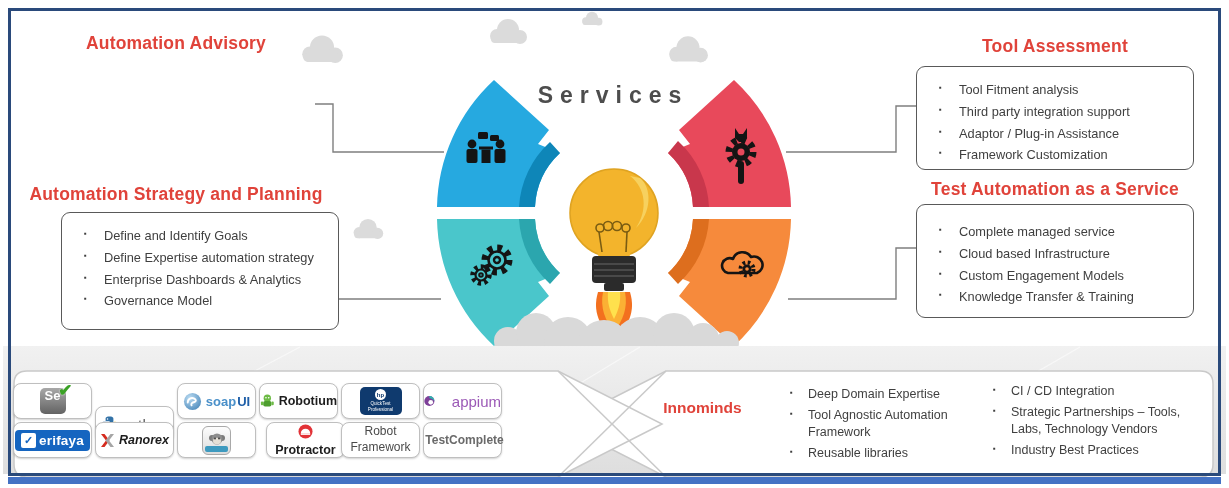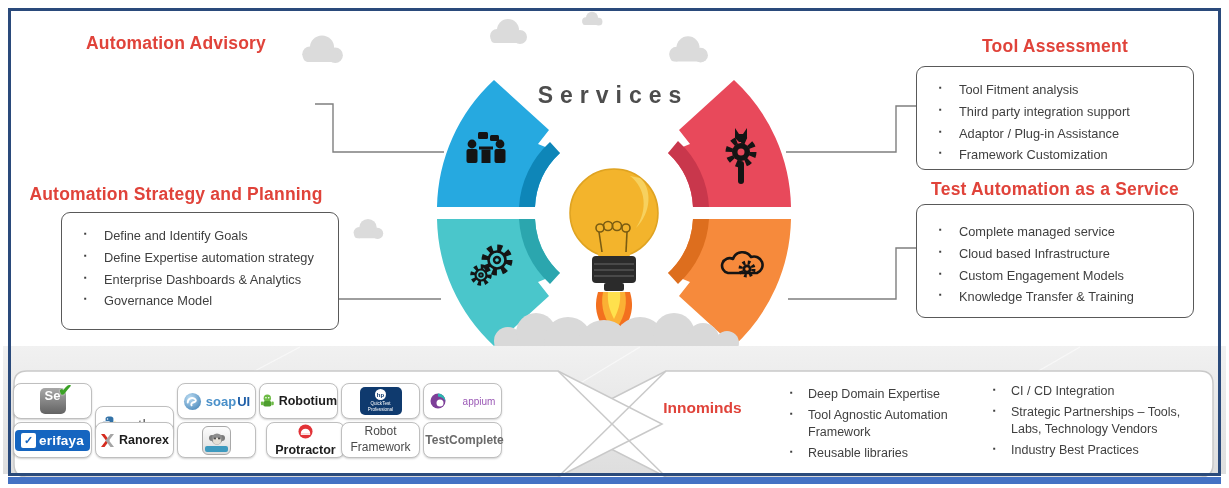--- a/index.html
+++ b/index.html
@@ -24,21 +24,21 @@
             color:#fff;font-weight:bold;font-size:13px;display:flex;justify-content:center;}
   .se-check{position:absolute;right:-7px;top:-8px;color:#3BA226;font-size:17px;font-weight:bold;text-shadow:0 0 2px #fff;}
   .py-text{font-size:15px;color:#5a5a5a;letter-spacing:.3px;}
   .soap-a{font-size:13px;font-weight:bold;color:#4A90C9;}
   .soap-b{font-size:13px;font-weight:bold;color:#1F5FA8;margin-left:-3px;}
   .robotium-text,.ranorex-text,.protractor-text{font-size:12.5px;font-weight:bold;color:#1d1d1d;}
   .qtp-box{width:42px;height:28px;background:#0F3A6E;border-radius:5px;display:flex;flex-direction:column;align-items:center;justify-content:center;}
   .hp-dot{width:11px;height:11px;border-radius:50%;background:#fff;color:#0F3A6E;font-size:6px;font-weight:bold;
           display:flex;align-items:center;justify-content:center;margin-bottom:1px;}
   .qtp-line{font-size:4.6px;color:#fff;line-height:1.25;}
-  .appium-text{font-size:10px;color:#9B59B6;margin-left:13px;}
+  .appium-text{font-size:15px;color:#9B59B6;margin-left:13px;}
   .verifaya-badge{display:flex;align-items:center;gap:3px;background:#1565C0;border-radius:4px;padding:3px 6px;}
   .veri-check{width:15px;height:15px;background:#fff;border-radius:2px;color:#1565C0;font-size:11px;font-weight:bold;
               display:flex;align-items:center;justify-content:center;}
   .veri-text{color:#fff;font-weight:bold;font-size:13.5px;letter-spacing:.2px;}
   .monkey-app{position:relative;width:27px;height:27px;border-radius:6px;background:linear-gradient(#fdfdfd,#dcdcdc);
               border:1px solid #a9a9a9;display:flex;align-items:center;justify-content:center;}
   .monkey-ribbon{position:absolute;left:2px;right:2px;bottom:2px;height:6px;border-radius:2px;background:#3E9ABF;}
   .rf-text{font-size:12px;color:#4a4a4a;text-align:center;line-height:1.3;}
   .tc-text{font-size:12px;color:#6a6a6a;font-weight:bold;}
 
@@ -277,21 +277,21 @@
     <span class="appium-text">appium</span>
   </div>
 
   <div class="tile" style="left:13px;top:422px;">
     <span class="verifaya-badge">
       <span class="veri-check">✓</span>
       <span class="veri-text">erifaya</span>
     </span>
   </div>
 
-  <div class="tile" style="left:95px;top:422px;">
+  <div class="tile" style="left:95px;top:422px;font-style:italic;">
     <svg width="15" height="15" viewBox="0 0 15 15">
       <path d="M1,1 L6,7.5 L1,14 L4.5,14 L9.5,7.5 L4.5,1 Z" fill="#D52B1E"></path>
       <path d="M14,1 L9,7.5 L14,14 L10.5,14 L5.5,7.5 L10.5,1 Z" fill="#A5A5A5"></path>
     </svg>
     <span class="ranorex-text">Ranorex</span>
   </div>
 
   <div class="tile" style="left:177px;top:422px;">
     <span class="monkey-app">
       <svg width="18" height="16" viewBox="0 0 18 16">

